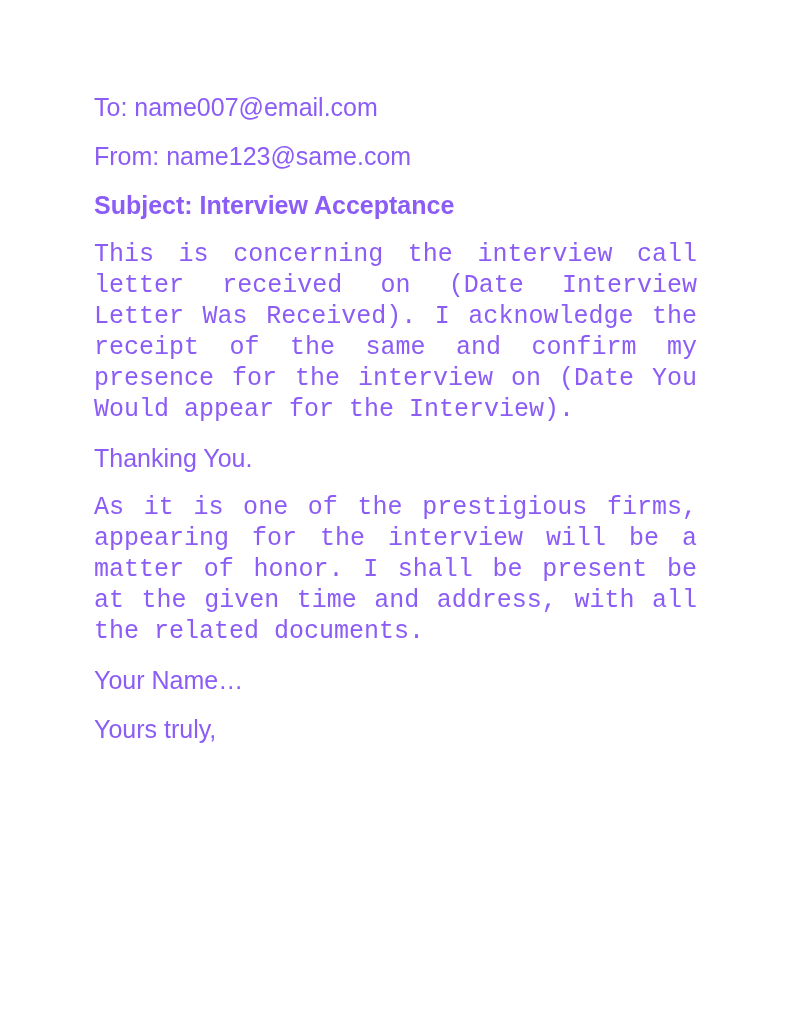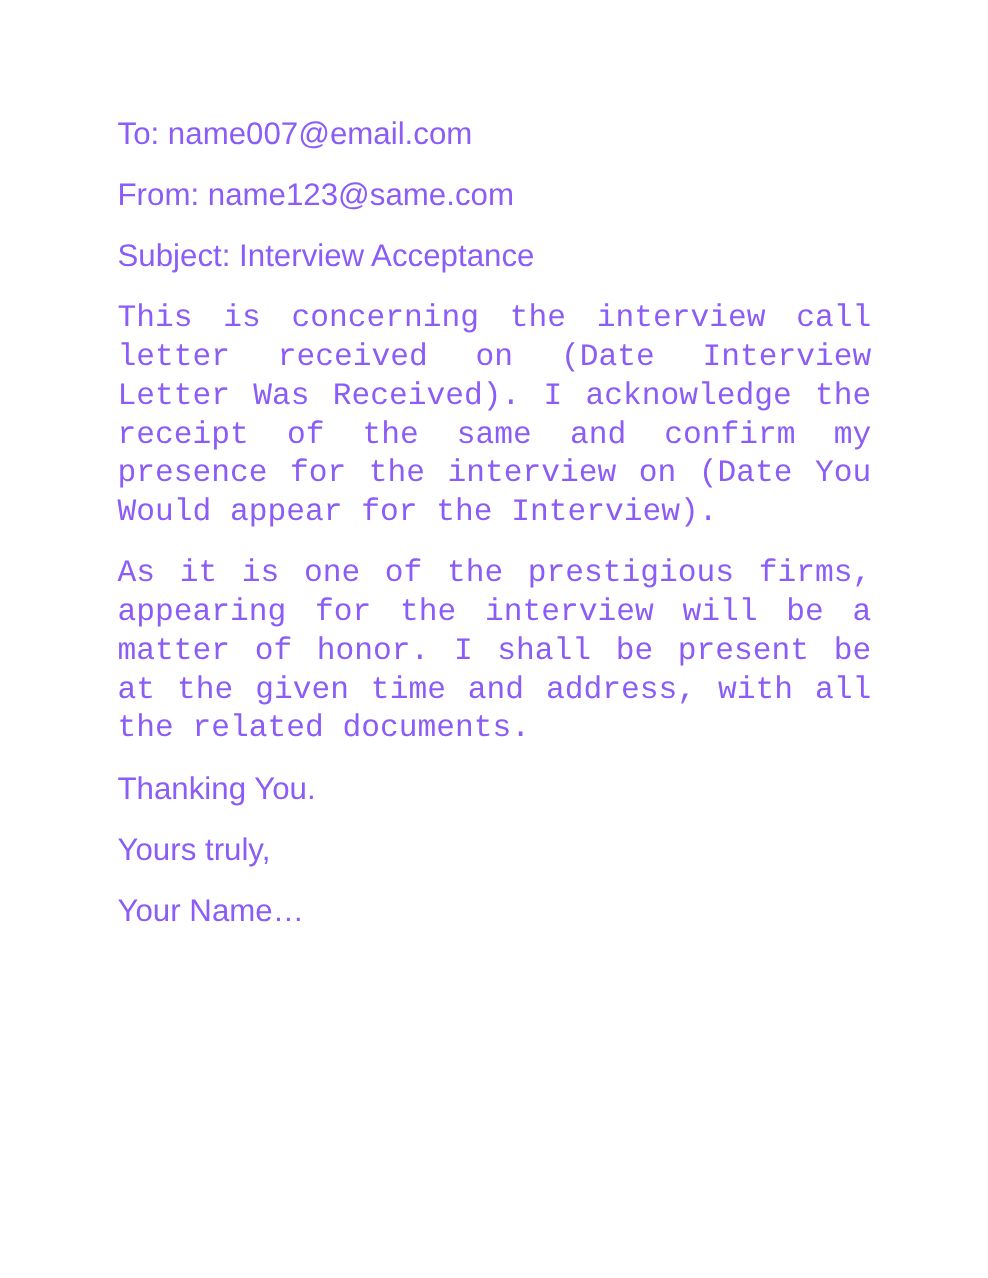--- a/index.html
+++ b/index.html
@@ -20,32 +20,32 @@
       width: 603px;
       font-family: "Liberation Sans", sans-serif;
       font-size: 25px;
       line-height: 31px;
       color: #8b5cf6;
     }
     .block {
       margin: 0 0 18px 0;
     }
     .bold {
-      font-weight: normal;
+      font-weight: bold;
     }
     .justify {
       text-align: justify;
       font-family: Liberation Mono, monospace;
     }
   </style>
 </head>
 <body>
 
 <div class="page">
   <p class="block">To: name007@email.com</p>
   <p class="block">From: name123@same.com</p>
   <p class="block bold">Subject: Interview Acceptance</p>
   <p class="block justify">This is concerning the interview call letter received on (Date Interview Letter Was Received). I acknowledge the receipt of the same and confirm my presence for the interview on (Date You Would appear for the Interview).</p>
+  <p class="block">Thanking You.</p>
   <p class="block justify">As it is one of the prestigious firms, appearing for the interview will be a matter of honor. I shall be present be at the given time and address, with all the related documents.</p>
-  <p class="block">Thanking You.</p>
+  <p class="block">Your Name…</p>
   <p class="block">Yours truly,</p>
-  <p class="block">Your Name…</p>
 </div>
 
 </body></html>

